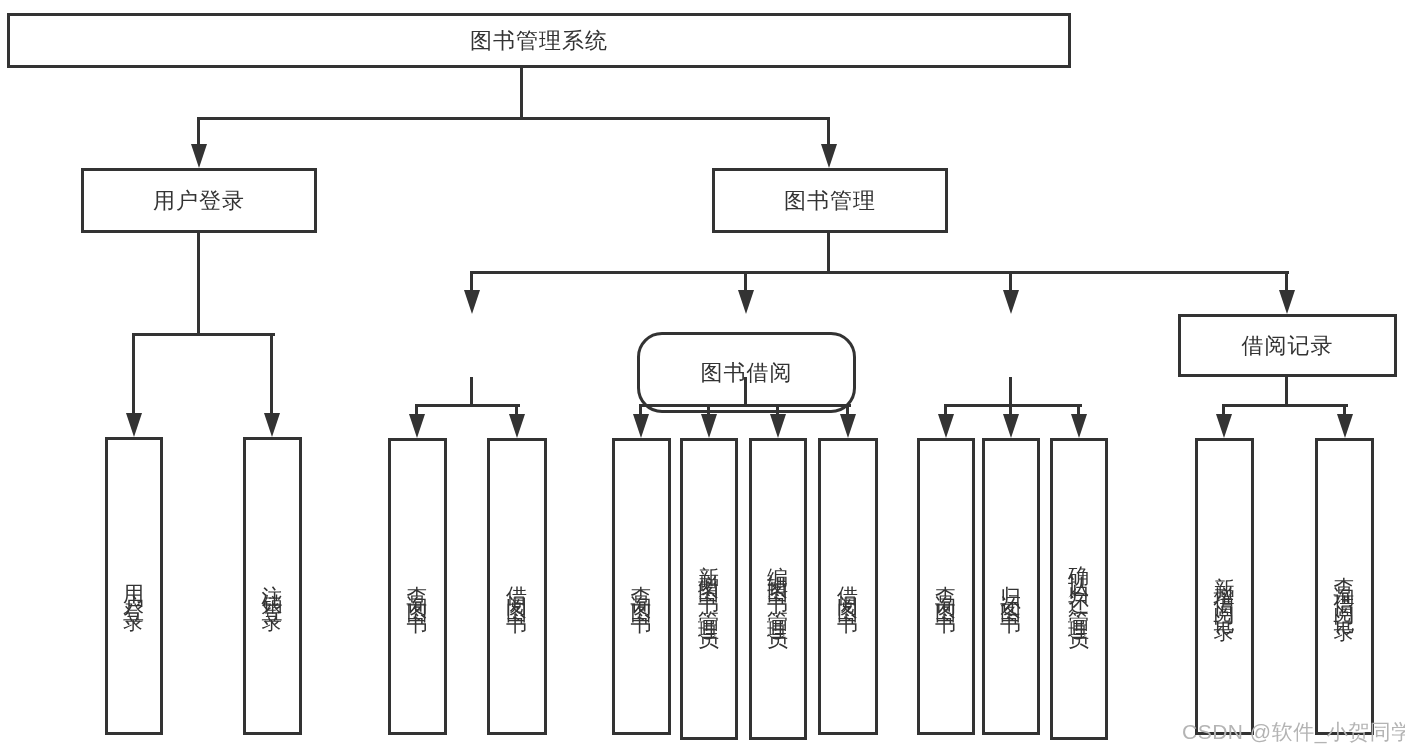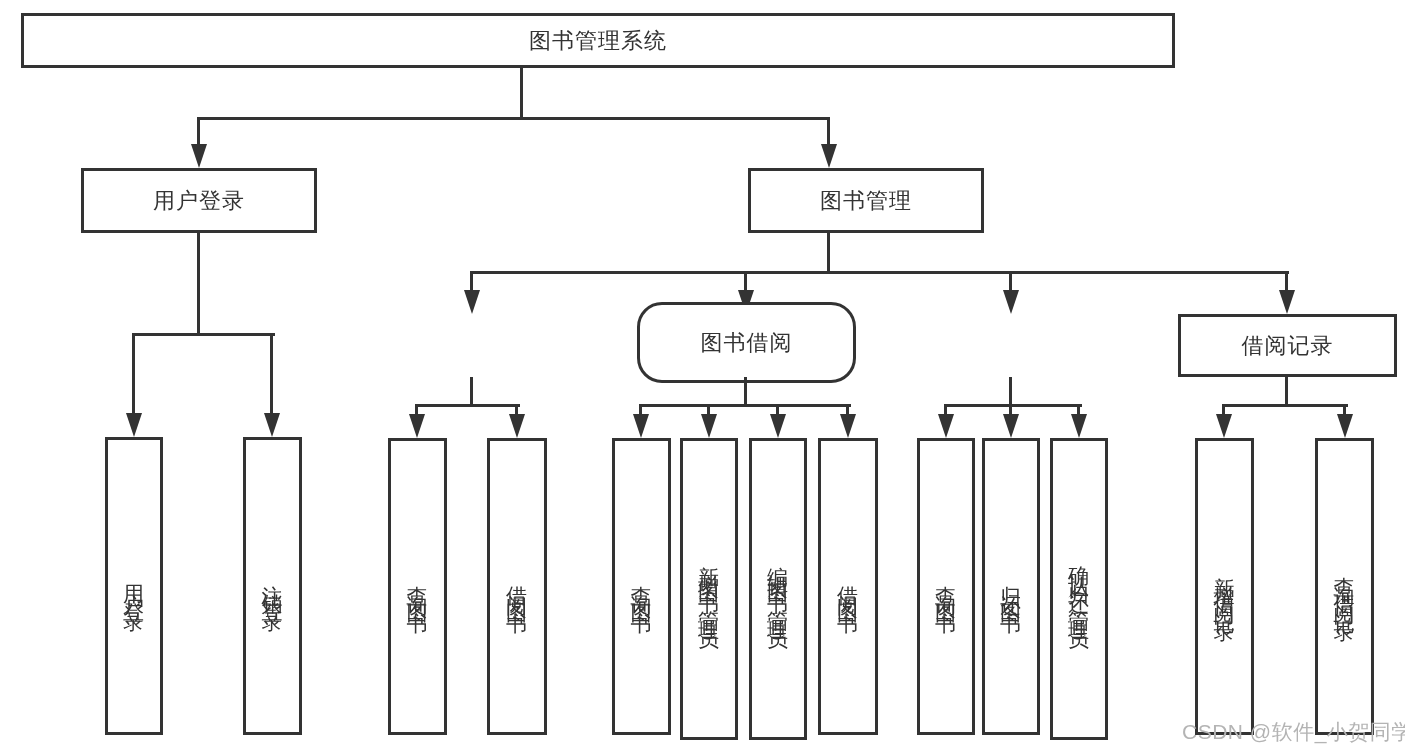--- a/index.html
+++ b/index.html
@@ -26,35 +26,35 @@
   .watermark {
     position:absolute; left:1182px; top:718px; z-index:10;
     color:var(--wm); font-size:21px; white-space:nowrap; letter-spacing:0.5px;
   }
 </style>
 </head>
 <body>
 
 <div class="canvas">
 
-  <div class="node hnode" style="left:21px; top:13px; width:1154px; height:55px;">
+  <div class="node hnode" style="left:7px; top:13px; width:1064px; height:55px;">
     <span>图书管理系统</span>
   </div>
 
   <div class="line" style="left:520px; top:68px; width:3px; height:52px;"></div>
   <div class="line" style="left:197px; top:117px; width:633px; height:3px;"></div>
   <div class="line" style="left:197px; top:117px; width:3px; height:30px;"></div>
   <div class="arrow" style="left:191px; top:144px;"></div>
   <div class="line" style="left:827px; top:117px; width:3px; height:30px;"></div>
   <div class="arrow" style="left:821px; top:144px;"></div>
 
   <div class="node hnode" style="left:81px; top:168px; width:236px; height:65px;">
     <span>用户登录</span>
   </div>
-  <div class="node hnode" style="left:748px; top:168px; width:236px; height:65px;">
+  <div class="node hnode" style="left:712px; top:168px; width:236px; height:65px;">
     <span>图书管理</span>
   </div>
 
   <div class="line" style="left:197px; top:233px; width:3px; height:103px;"></div>
   <div class="line" style="left:132px; top:333px; width:143px; height:3px;"></div>
   <div class="line" style="left:132px; top:333px; width:3px; height:83px;"></div>
   <div class="arrow" style="left:126px; top:413px;"></div>
   <div class="line" style="left:270px; top:333px; width:3px; height:83px;"></div>
   <div class="arrow" style="left:264px; top:413px;"></div>
 
@@ -62,21 +62,21 @@
   <div class="line" style="left:470px; top:271px; width:819px; height:3px;"></div>
   <div class="line" style="left:470px; top:271px; width:3px; height:22px;"></div>
   <div class="arrow" style="left:464px; top:290px;"></div>
   <div class="line" style="left:744px; top:271px; width:3px; height:22px;"></div>
   <div class="arrow" style="left:738px; top:290px;"></div>
   <div class="line" style="left:1009px; top:271px; width:3px; height:22px;"></div>
   <div class="arrow" style="left:1003px; top:290px;"></div>
   <div class="line" style="left:1285px; top:271px; width:3px; height:22px;"></div>
   <div class="arrow" style="left:1279px; top:290px;"></div>
 
-  <div class="node hnode" style="left:637px; top:302px; width:219px; height:81px;border-radius:25px;">
+  <div class="node hnode" style="left:637px; top:332px; width:219px; height:81px;border-radius:25px;">
     <span>图书借阅</span>
   </div>
   <div class="node hnode" style="left:1178px; top:314px; width:219px; height:63px;">
     <span>借阅记录</span>
   </div>
 
   <div class="line" style="left:470px; top:377px; width:3px; height:30px;"></div>
   <div class="line" style="left:415px; top:404px; width:105px; height:3px;"></div>
   <div class="line" style="left:415px; top:404px; width:3px; height:13px;"></div>
   <div class="arrow" style="left:409px; top:414px;"></div>

